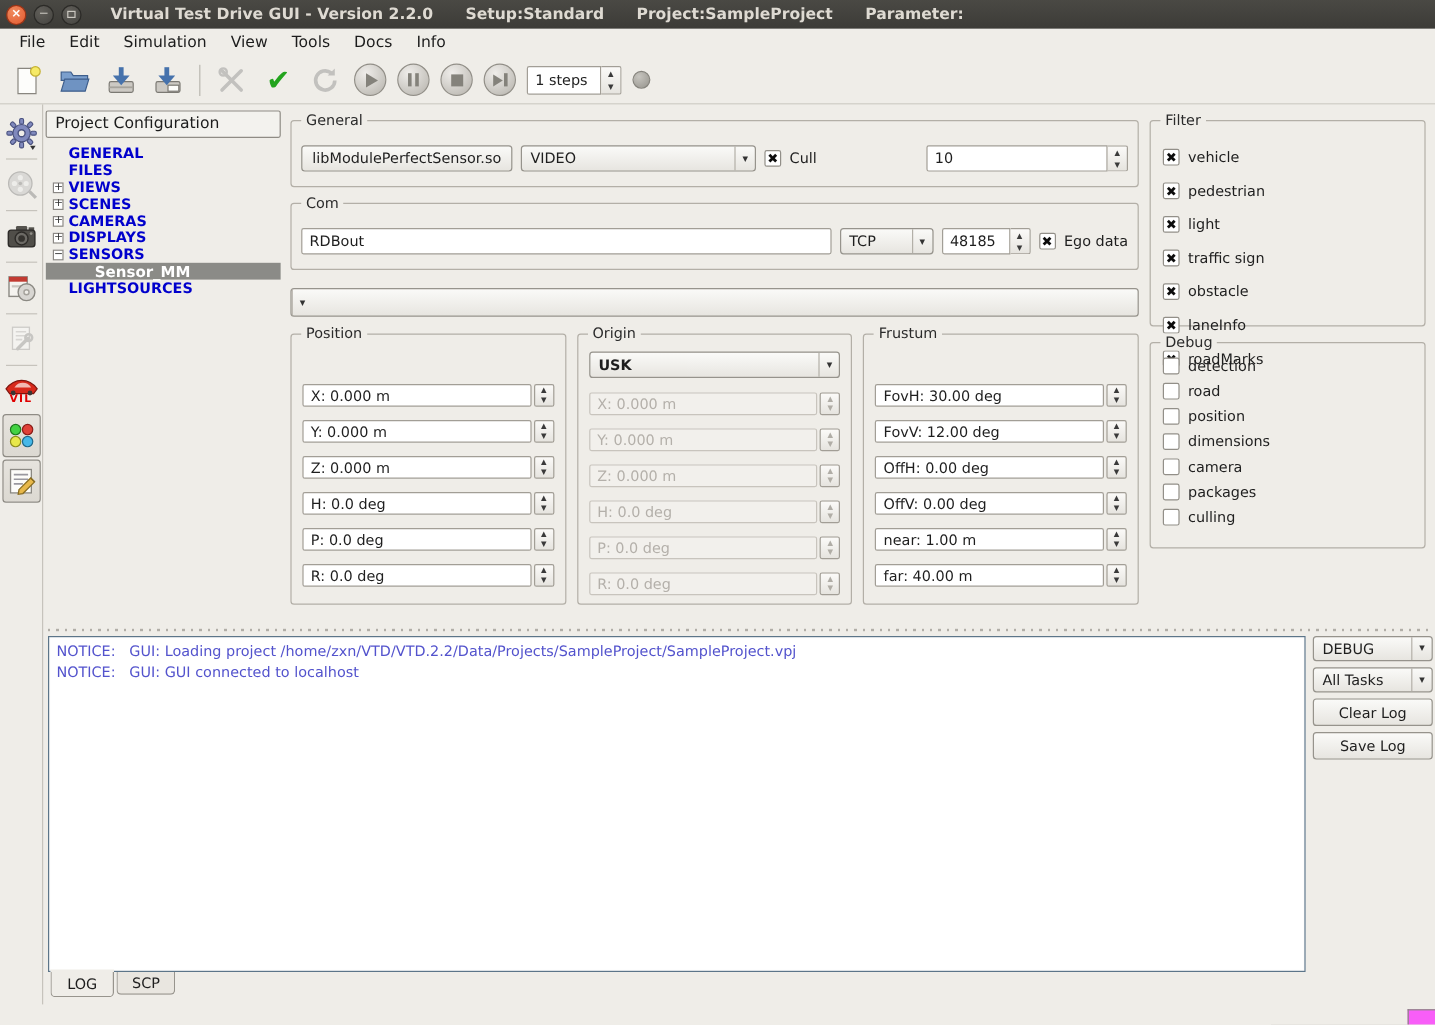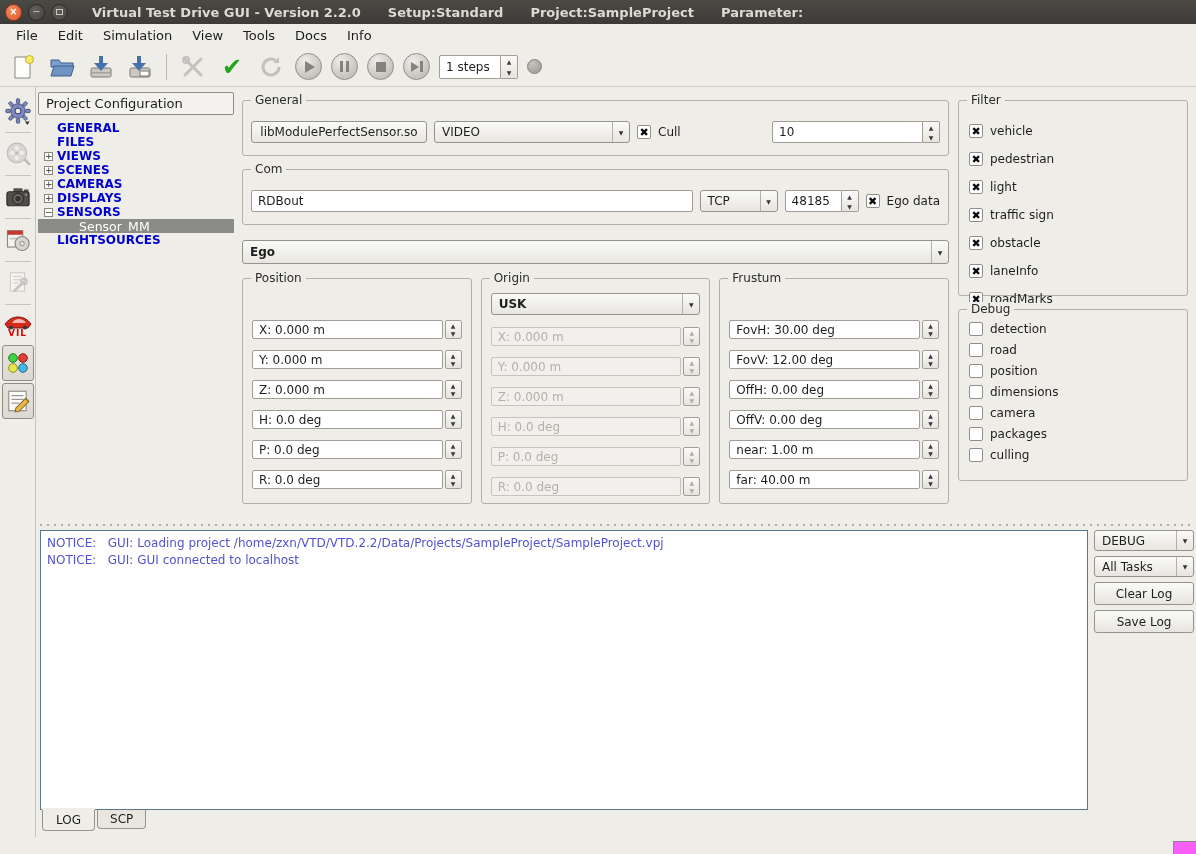--- a/index.html
+++ b/index.html
@@ -59,21 +59,21 @@
   .content{flex:1;display:flex;flex-direction:column;min-width:0;}
   .upper{flex:0 0 432px;display:flex;padding:4px 8px 0 2px;min-height:0;}
 
   
   .treepanel{width:196px;flex:0 0 196px;display:flex;flex-direction:column;}
   .treeheader{border:1px solid #8f8c85;background:#f3f2ee;border-radius:2px;font-size:13px;color:#1c1c1c;padding:3px 7px;margin:1px 0 4px 0;}
   .tree{flex:1;overflow:hidden;padding-top:2px;}
   .trow{display:flex;align-items:center;height:14px;font-size:12px;font-weight:bold;color:var(--tree-link);}
   .texp{width:9px;height:9px;border:1px solid #8a8783;background:#fff;font-size:9px;line-height:7px;text-align:center;color:#333;margin:0 4px 0 6px;font-weight:normal;flex:0 0 9px;}
   .texp.hidden{visibility:hidden;}
-  .trow.selected{background:var(--selected-bg);color:#fff;font-weight:normal;font-size:12.5px;}
+  .trow.selected{background:var(--selected-bg);color:#fff;font-weight:bold;font-size:12.5px;}
   .trow.child .texp{margin-left:28px;}
 
   .vsplit{width:8px;flex:0 0 8px;}
 
   
   .confmain{flex:1;min-width:0;display:flex;flex-direction:column;}
   .group{position:relative;border:1px solid var(--border);border-radius:3px;}
   .glabel{position:absolute;top:-8px;left:8px;background:var(--bg);padding:0 4px;font-size:12px;color:#2b2b2b;}
   .g-general{height:56px;margin-top:9px;}
   .g-com{height:56px;margin-top:13px;}
@@ -100,21 +100,21 @@
   .rows.push-down{padding-top:33px;}
   .srow{display:flex;height:19px;margin-bottom:11px;}
   .srow .sf{background:#fff;border:1px solid var(--field-border);border-radius:2px;flex:1;font-size:12px;display:flex;align-items:center;padding:0 6px;color:#1e1e1e;}
   .srow .spinbtns{border:1px solid var(--field-border);border-radius:2px;margin-left:2px;}
   .srow.disabled .sf{color:#b4b0aa;background:#f2f0ec;border-color:#c8c4bd;}
   .srow.disabled .spinbtns b{color:#b0ada6;}
   .gcombo{height:22px;margin:6px 0 12px 0;gap:45px;}
 
   
   .rightcol{width:230px;flex:0 0 230px;margin-left:9px;display:flex;flex-direction:column;}
-  .g-filter{height:196px;margin-top:9px;padding:16px 10px 0 10px;}
+  .g-filter{height:172px;margin-top:9px;padding:16px 10px 0 10px;}
   .g-filter .cbrow{height:28px;}
   .g-debug{height:172px;margin-top:13px;padding:8px 10px 0 10px;}
   .g-debug .cbrow{height:21px;}
 
   
   .hsplit{flex:0 0 11px;display:flex;align-items:center;padding:0 4px;}
   .hsplit .dots{flex:1;height:3px;background-image:repeating-linear-gradient(90deg,#b1aea7 0 2px,transparent 2px 7px);background-size:auto 2px;background-repeat:repeat-x;background-position:center;}
 
   
   .lower{flex:1;display:flex;padding:0 2px 0 4px;min-height:0;}
@@ -421,21 +421,20 @@
                   </div>
               </div>
               <label class="cbrow">
                 <span class="cb">✖</span>
                 <span>Ego data</span>
               </label>
             </div>
           </div>
 
           <div class="combo ego-combo">
-            <span class="txt">Ego</span>
             <span class="arr">▼</span>
           </div>
 
           <div class="threecol">
             <div class="group">
               <div class="glabel">Position</div>
               <div class="rows push-down">
                   <div class="srow">
                     <div class="sf">X: 0.000 m</div>
                     <div class="spinbtns">

